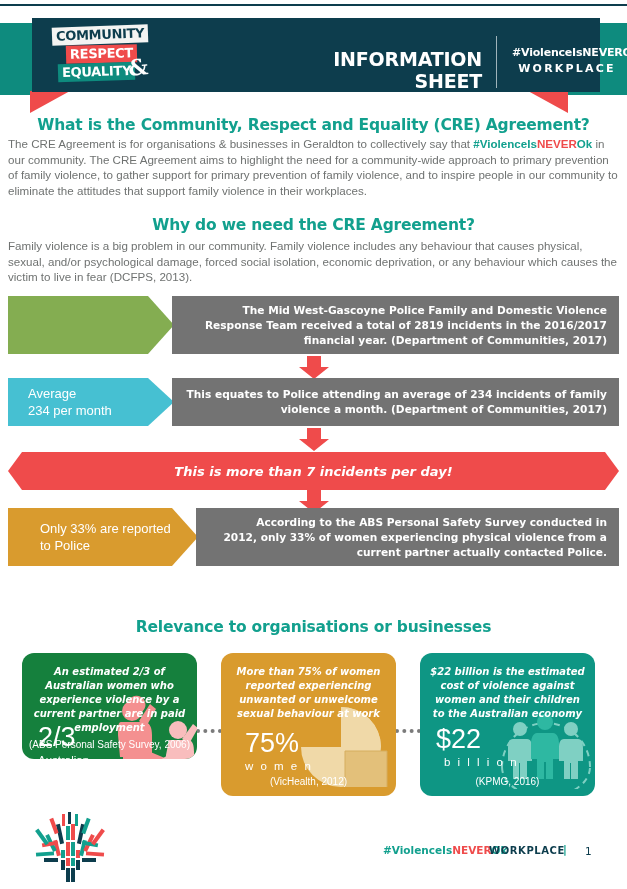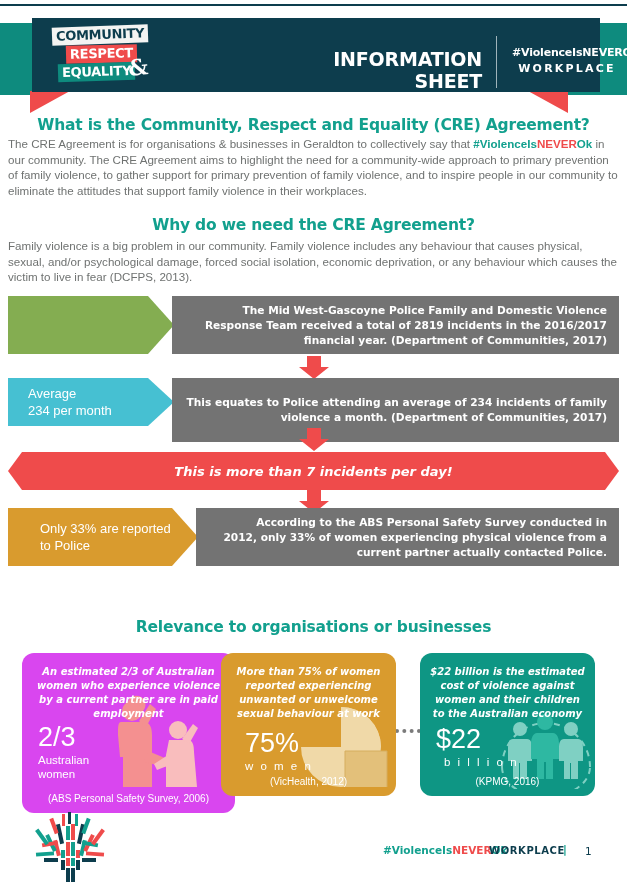--- a/index.html
+++ b/index.html
@@ -341,21 +341,21 @@
     <path d="M9,0 L23,0 L23,11 L31,11 L16,23 L1,11 L9,11 Z" fill="#ef4b4b"></path>
   </svg>
 
   <svg style="position:absolute;left:8px;top:378px;" width="166" height="48">
     <path d="M0,0 L140,0 L166,24 L140,48 L0,48 Z" fill="#46c0d2"></path>
   </svg>
   <div class="flow-left" style="left:8px; top:378px; width:166px; height:48px;">
     <div>Average</div>
     <div>234 per month</div>
   </div>
-  <div class="flow-right" style="left:172px; top:378px; width:447px; height:64px;">This equates to Police attending an average of 234 incidents of family violence a month. (Department of Communities, 2017)</div>
+  <div class="flow-right" style="left:172px; top:378px; width:447px; height:48px;">This equates to Police attending an average of 234 incidents of family violence a month. (Department of Communities, 2017)</div>
 
   <svg class="arrow-down" style="left:298px; top:428px;" viewBox="0 0 32 24">
     <path d="M9,0 L23,0 L23,11 L31,11 L16,23 L1,11 L9,11 Z" fill="#ef4b4b"></path>
   </svg>
 
   <svg style="position:absolute;left:8px;top:452px;" width="611" height="38">
     <path d="M0,19 L14,0 L597,0 L611,19 L597,38 L14,38 Z" fill="#ef4b4b"></path>
   </svg>
   <div class="red-banner" style="left:8px; top:452px; width:611px; height:38px; background:transparent;">This is more than 7 incidents per day!</div>
 
@@ -370,21 +370,21 @@
     <div>Only 33% are reported</div>
     <div>to Police</div>
   </div>
   <div class="flow-right" style="left:196px; top:508px; width:423px; height:58px;padding-left:24px;">According to the ABS Personal Safety Survey conducted in 2012, only 33% of women experiencing physical violence from a current partner actually contacted Police.</div>
 
   <div class="sec-head" style="top:618px;">Relevance to organisations or businesses</div>
 
   <div class="connector" style="left:196px; top:729px; width:26px;"></div>
   <div class="connector" style="left:395px; top:729px; width:26px;"></div>
 
-  <div class="card" style="left:22px; top:653px; width:175px; height:160px; background:#d946ef;padding-left:38px;">
+  <div class="card" style="left:22px; top:653px; width:175px; height:106px; background:#15803d;">
     <svg style="position:absolute;left:72px;top:42px;" width="105" height="92" viewBox="0 0 105 92">
       <g fill="#f49090">
 
         <path d="M36,16 a9,9 0 1,1 0.2,0.2 Z"></path>
         <circle cx="38" cy="16" r="10"></circle>
         <path d="M27,27 L50,27 C56,27 58,33 58,40 L58,92 L29,92 L29,62 L26,62 L24,40 C24,32 24,27 27,27 Z"></path>
         <path d="M45,26 L56,9 L62,14 L52,32 Z"></path>
         <path d="M54,56 L78,66 L76,73 L50,67 Z"></path>
       </g>
       <g fill="#f9bdbd">

